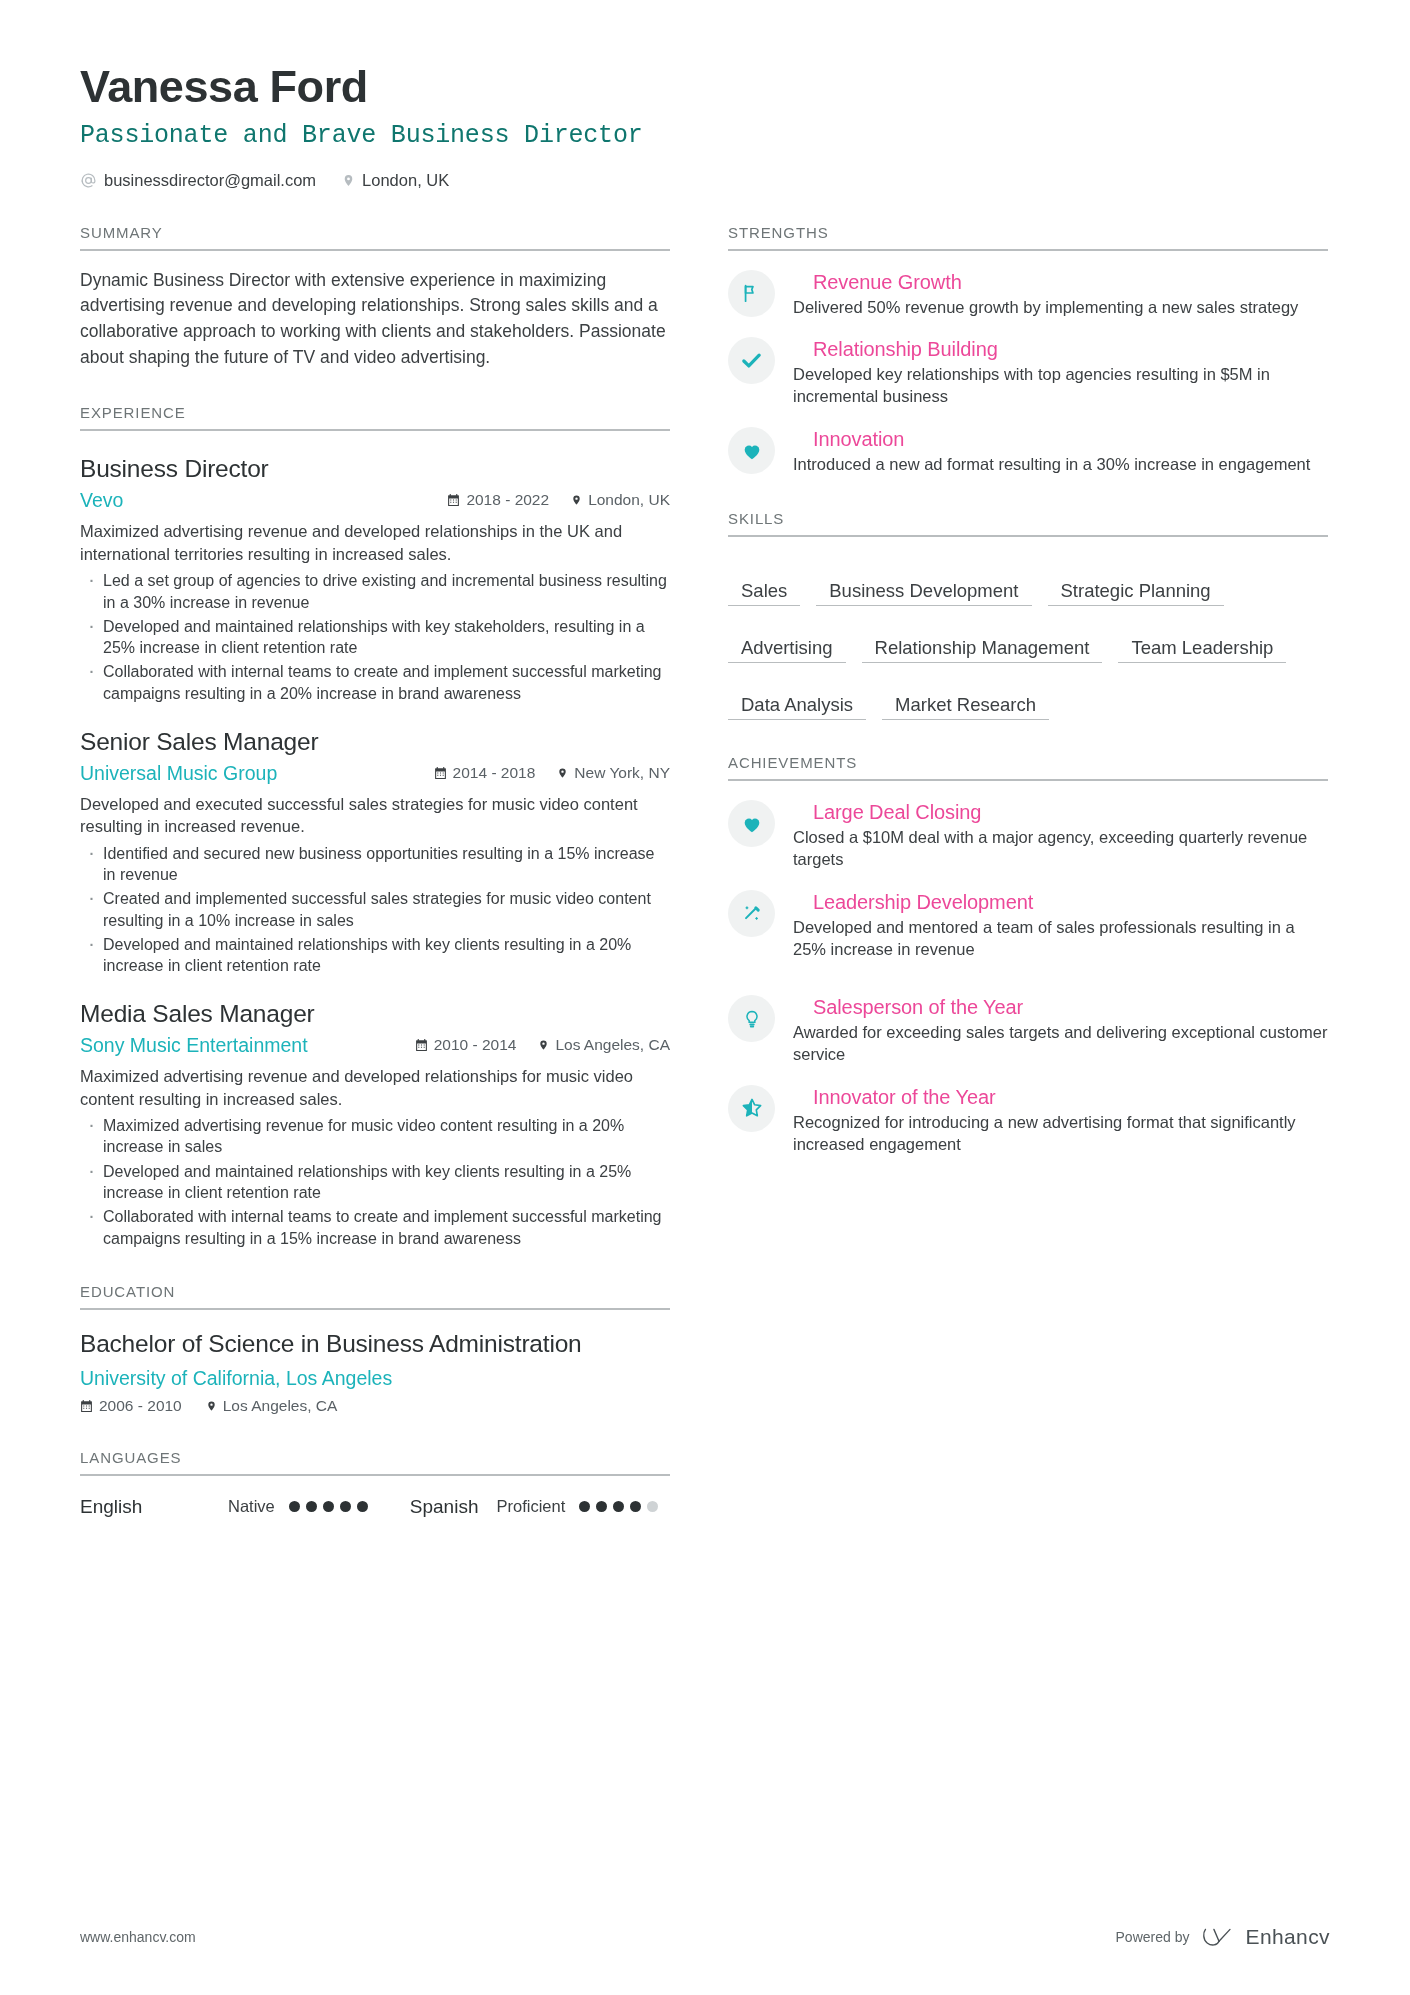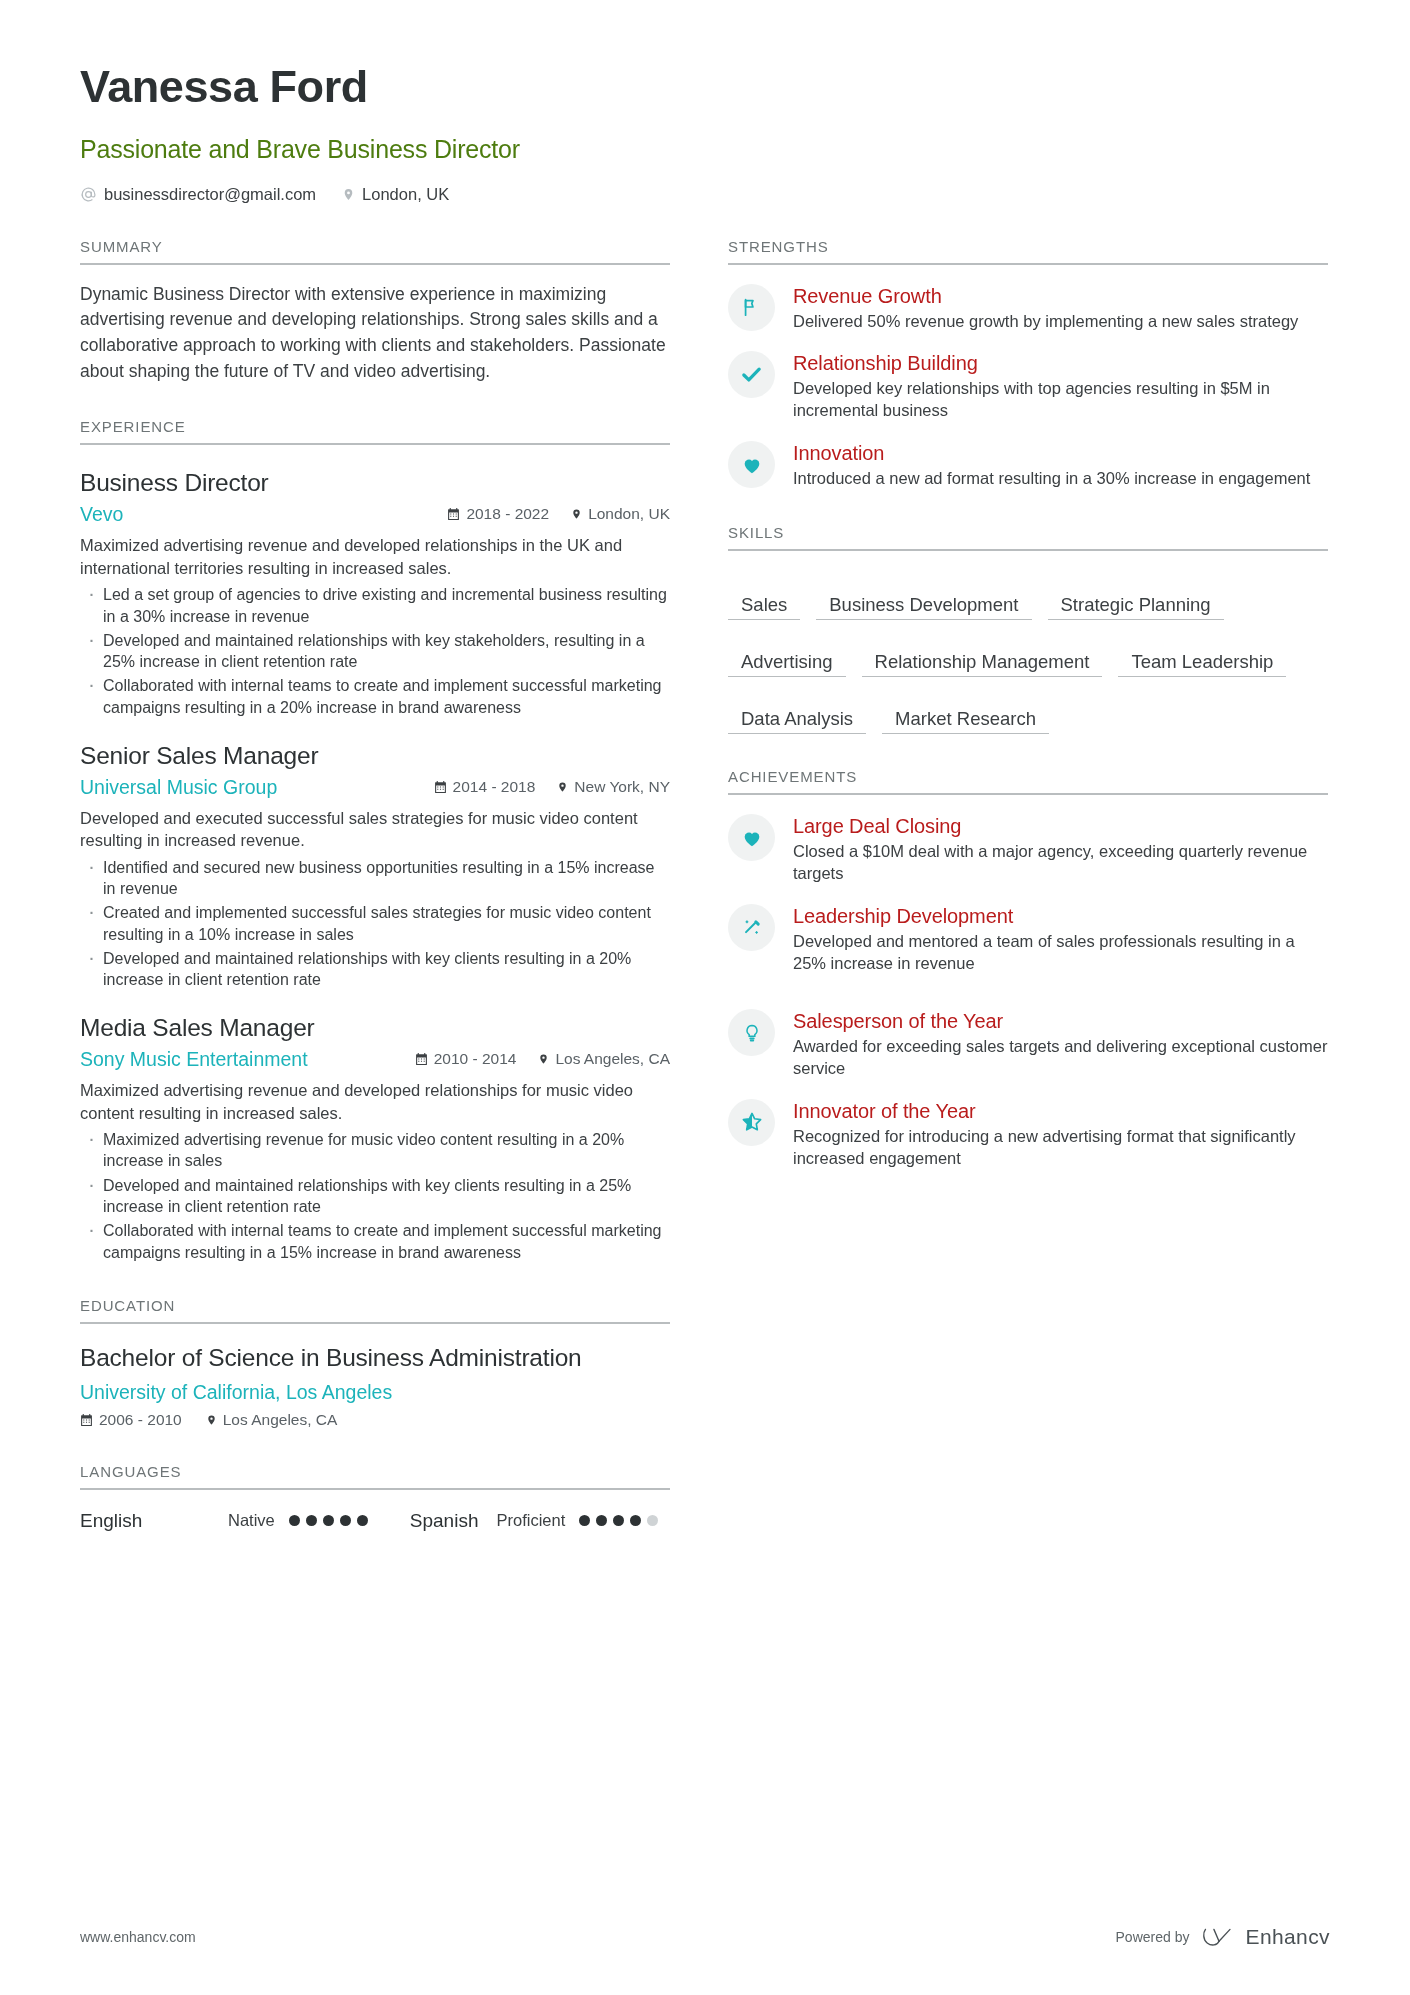--- a/index.html
+++ b/index.html
@@ -24,23 +24,24 @@
   
   .name {
     font-size: 45px;
     font-weight: bold;
     color: #2d3234;
     letter-spacing: -0.4px;
     line-height: 1.1;
   }
   .headline {
     font-size: 25px;
-    color: #4d7c0f;
-    margin-top: 23px;
+    color: #0f766e;
+    margin-top: 9px;
     letter-spacing: -0.2px;
+    font-family: Liberation Mono, monospace;
   }
   .contact-row {
     display: flex;
     align-items: center;
     gap: 26px;
     margin-top: 21px;
     font-size: 16.5px;
     color: #3c4043;
   }
   .contact-item { display: flex; align-items: center; gap: 7px; }
@@ -170,22 +171,23 @@
     background: #f0f2f2;
     flex: none;
     display: flex;
     align-items: center;
     justify-content: center;
     color: #1cb3ba;
   }
   .item-body { padding-top: 1px; }
   .item-title {
     font-size: 20px;
-    color: #b91c1c;
+    color: #ec4899;
     letter-spacing: -0.1px;
+    margin-left: 20px;
   }
   .item-desc {
     font-size: 16.5px;
     line-height: 1.33;
     color: #3c4043;
     margin-top: 3px;
   }
 
   
   .skills {

